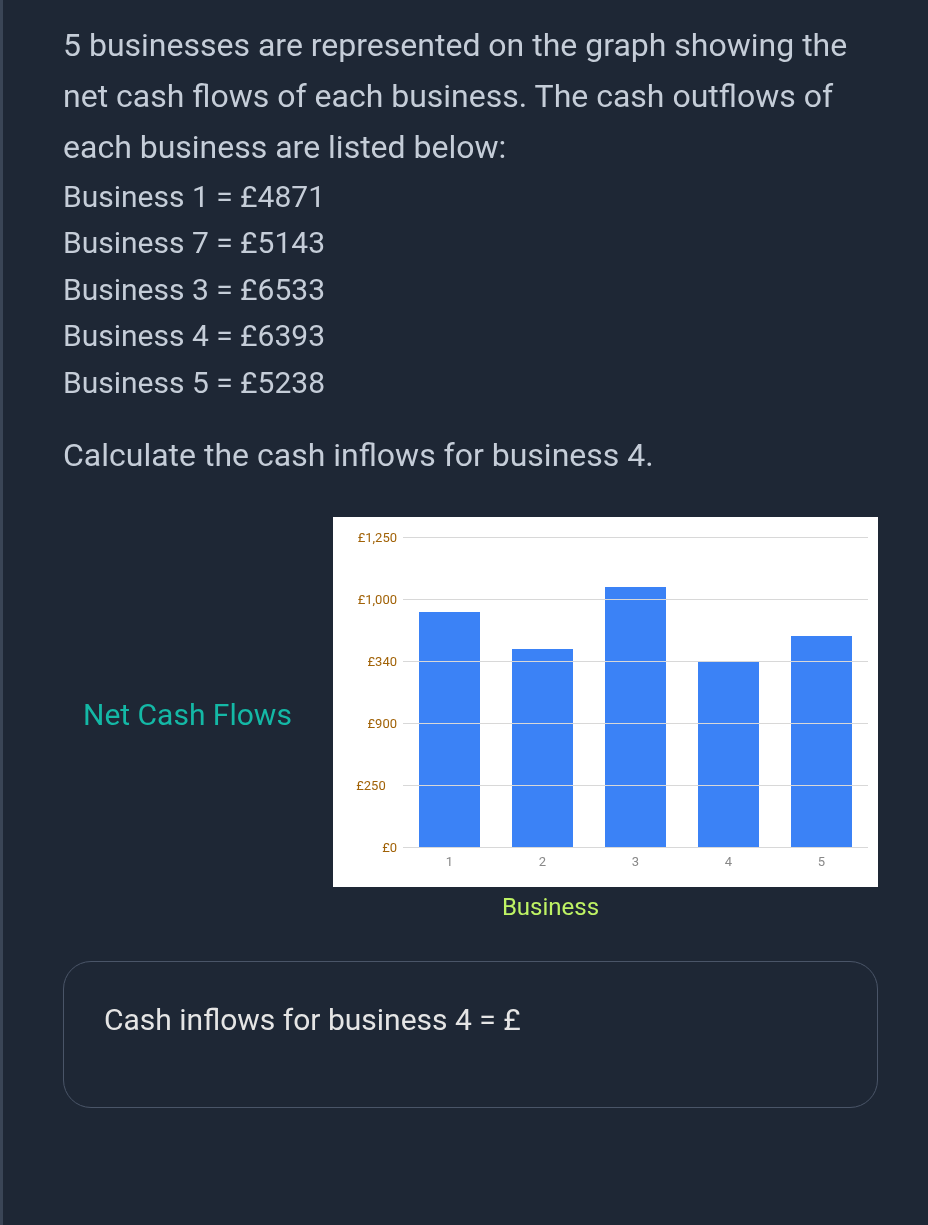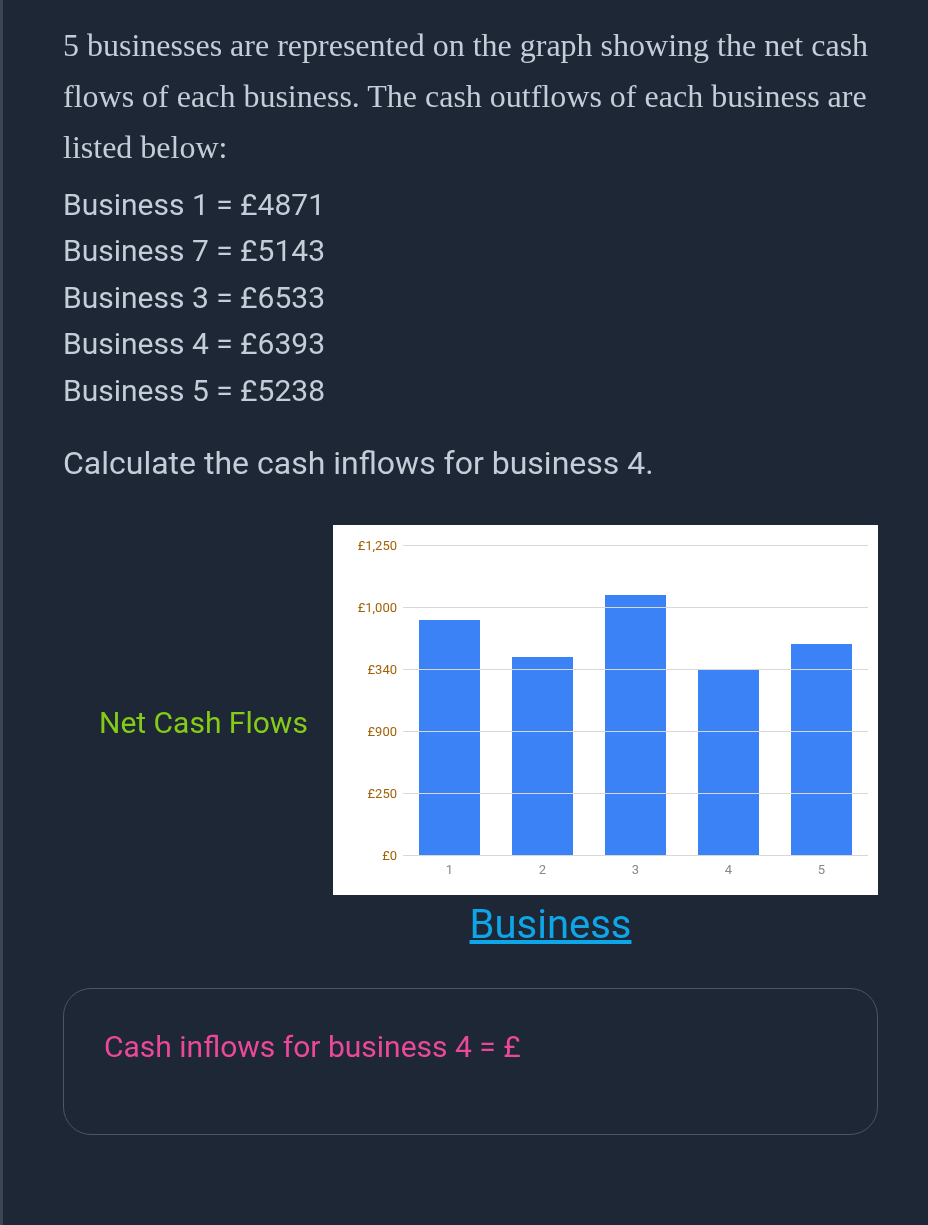--- a/index.html
+++ b/index.html
@@ -8,45 +8,43 @@
     color: #c5cdd8;
     font-family: -apple-system, BlinkMacSystemFont, "Segoe UI", Roboto, Arial, sans-serif;
     width: 928px;
     height: 1225px;
     padding: 20px 50px 0 60px;
     border-left: 3px solid #3a4556;
   }
   .intro {
     font-size: 32px;
     line-height: 1.6;
-    margin-bottom: 8px;
-    font-family: Liberation Serif, serif;
   }
   .list-line {
     font-size: 30px;
     line-height: 1.55;
     color: #c5cdd8;
   }
   .calc-line {
     font-size: 32px;
     line-height: 1.6;
     margin-top: 24px;
   }
   .chart-row {
     display: flex;
     align-items: center;
     margin-top: 36px;
     position: relative;
   }
   .y-axis-title {
     font-size: 30px;
-    color: #84cc16;
+    color: #14b8a6;
     white-space: nowrap;
     position: absolute;
-    left: 36px;
+    left: 20px;
     top: 180px;
     z-index: 2;
   }
   .chart-box {
     background: #ffffff;
     width: 590px;
     height: 370px;
     margin-left: 270px;
     position: relative;
     padding: 20px 10px 30px 70px;
@@ -92,34 +90,33 @@
     width: 66%;
     background: #3b82f6;
   }
   .x-tick {
     position: absolute;
     bottom: -22px;
     font-size: 13px;
     color: #888;
   }
   .x-axis-title {
-    font-size: 40px;
-    color: #0ea5e9;
+    font-size: 24px;
+    color: #bef264;
     text-align: center;
     margin-top: 6px;
     margin-left: 160px;
-    text-decoration: underline;
   }
   .answer-box {
     margin-top: 40px;
     border: 1px solid #4a5568;
     border-radius: 28px;
     padding: 40px 40px 70px 40px;
     font-size: 30px;
-    color: #ec4899;
+    color: #e5e5e5;
   }
   .answer-box span.prefix { display:inline; }
 </style>
 </head>
 <body>
 
 <div class="intro">5 businesses are represented on the graph showing the net cash flows of each business. The cash outflows of each business are listed below:</div>
 
 <div class="list-line">Business 1 =  £4871</div>
 <div class="list-line">Business 7 = £5143</div>
@@ -151,21 +148,21 @@
             <div class="x-tick">4</div>
           </div>
           <div class="bar-wrap" style="position: relative;">
             <div class="bar" style="height: 68%;"></div>
             <div class="x-tick">5</div>
           </div>
         </div>
     <div class="gridline" style="top: 100%;"></div>
         <div class="y-tick" style="top: 100%;">£0</div>
         <div class="gridline" style="top: 80%;"></div>
-        <div class="y-tick" style="top: 80%;">£250</div>
+        <div class="y-tick" style="top: 80%; text-align: center;">£250</div>
         <div class="gridline" style="top: 60%;"></div>
         <div class="y-tick" style="top: 60%;">£900</div>
         <div class="gridline" style="top: 40%;"></div>
         <div class="y-tick" style="top: 40%;">£340</div>
         <div class="gridline" style="top: 20%;"></div>
         <div class="y-tick" style="top: 20%;">£1,000</div>
         <div class="gridline" style="top: 0%;"></div>
         <div class="y-tick" style="top: 0%;">£1,250</div>
       </div>
   </div>

